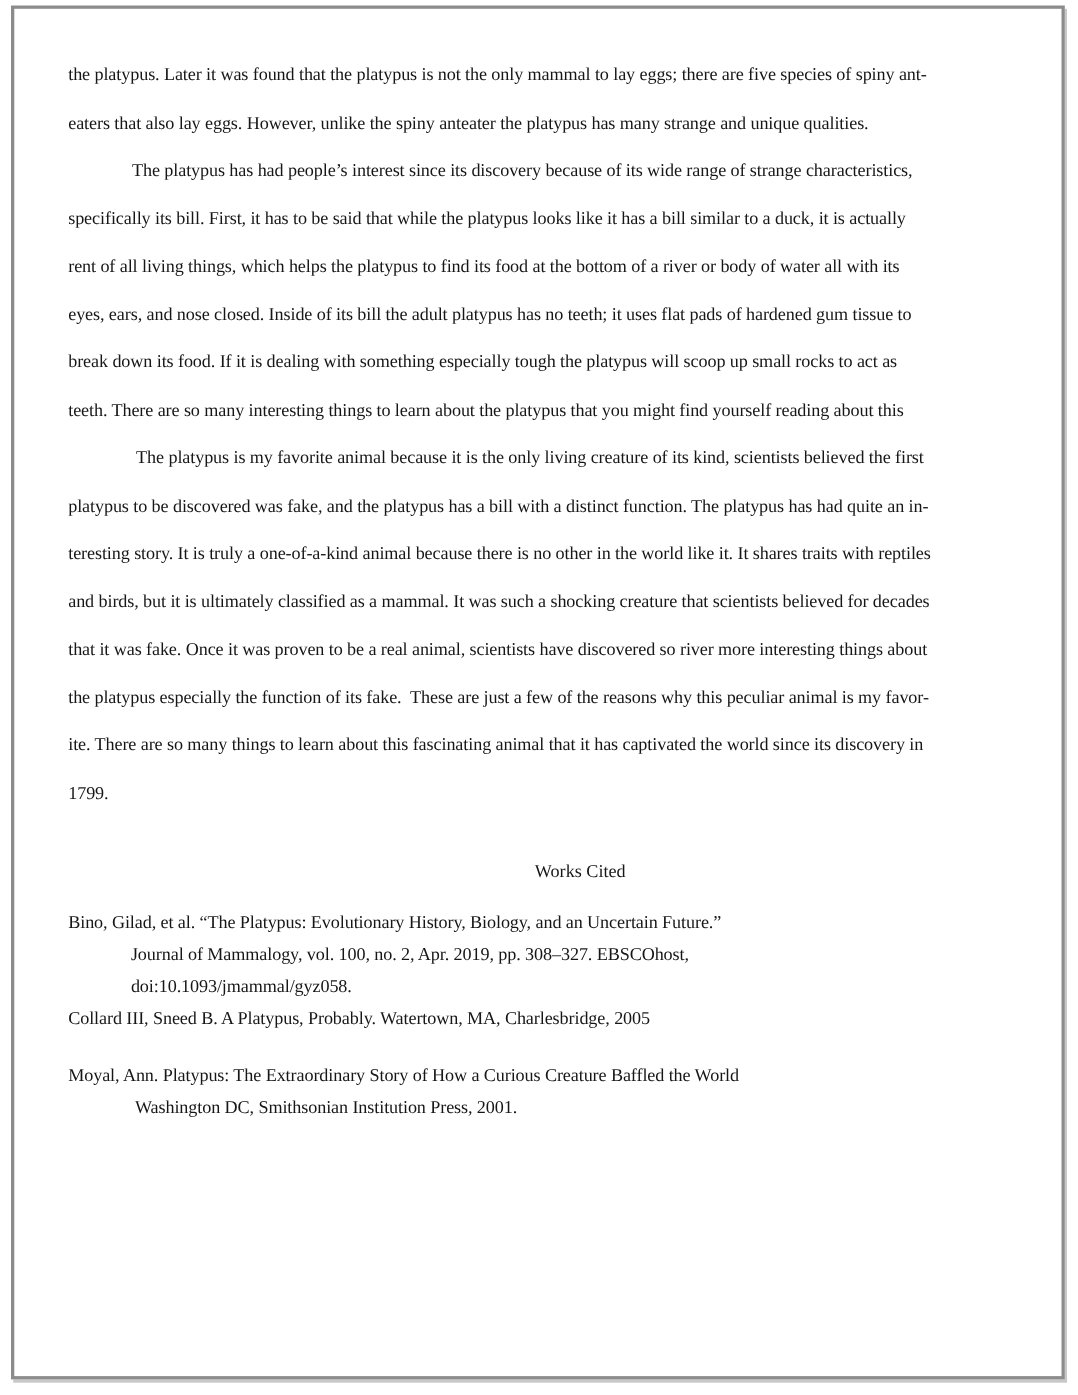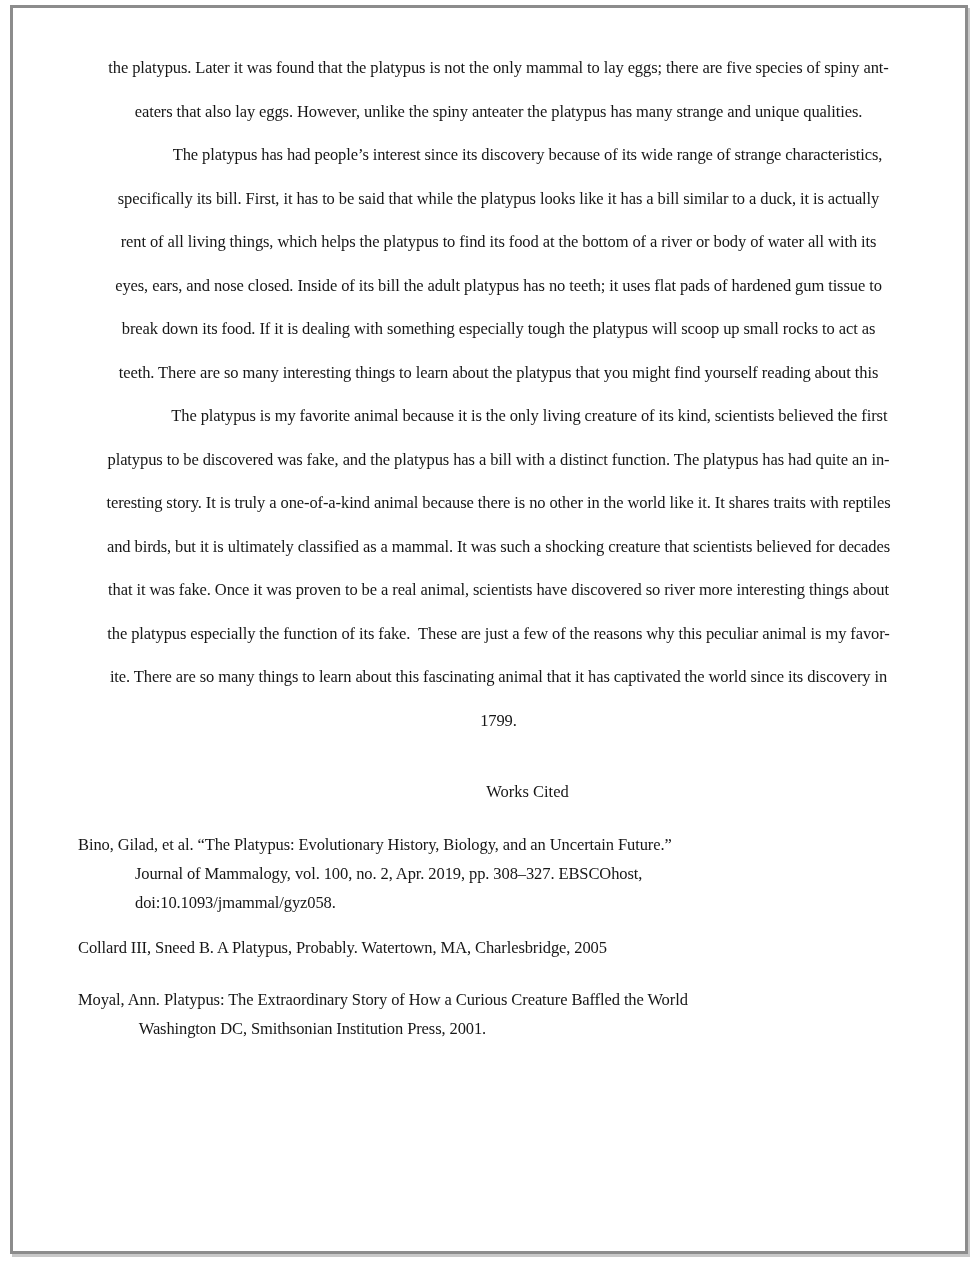--- a/index.html
+++ b/index.html
@@ -27,37 +27,36 @@
     left: 0; top: 0; right: 0; bottom: 0;
     padding: 38px 30px 0 49px;
     color: #161616;
     overflow: hidden;
   }
   .essay .line {
     font-size: 16.5px;
     line-height: 43.5px;
     letter-spacing: -0.1px;
     white-space: pre;
-    text-align: center;
   }
   .essay .line.first-indent {
     padding-left: 58px;
   }
   .wc-heading {
     font-size: 16.5px;
     line-height: 43.5px;
     margin-top: 28px;
     text-align: center;
     text-indent: 58px;
     white-space: pre;
   }
   .wc-entries {
     margin-top: 10px;
   }
-  .wc-entry { margin: 16px; }
+  .wc-entry { margin: 0; }
   .wc-entry.space-before { margin-top: 23px; }
   .wc-line {
     font-size: 16.5px;
     line-height: 29px;
     letter-spacing: -0.1px;
     white-space: pre;
   }
   .wc-line.hang { padding-left: 57px; }
   .wc-line .it { }
 </style>

